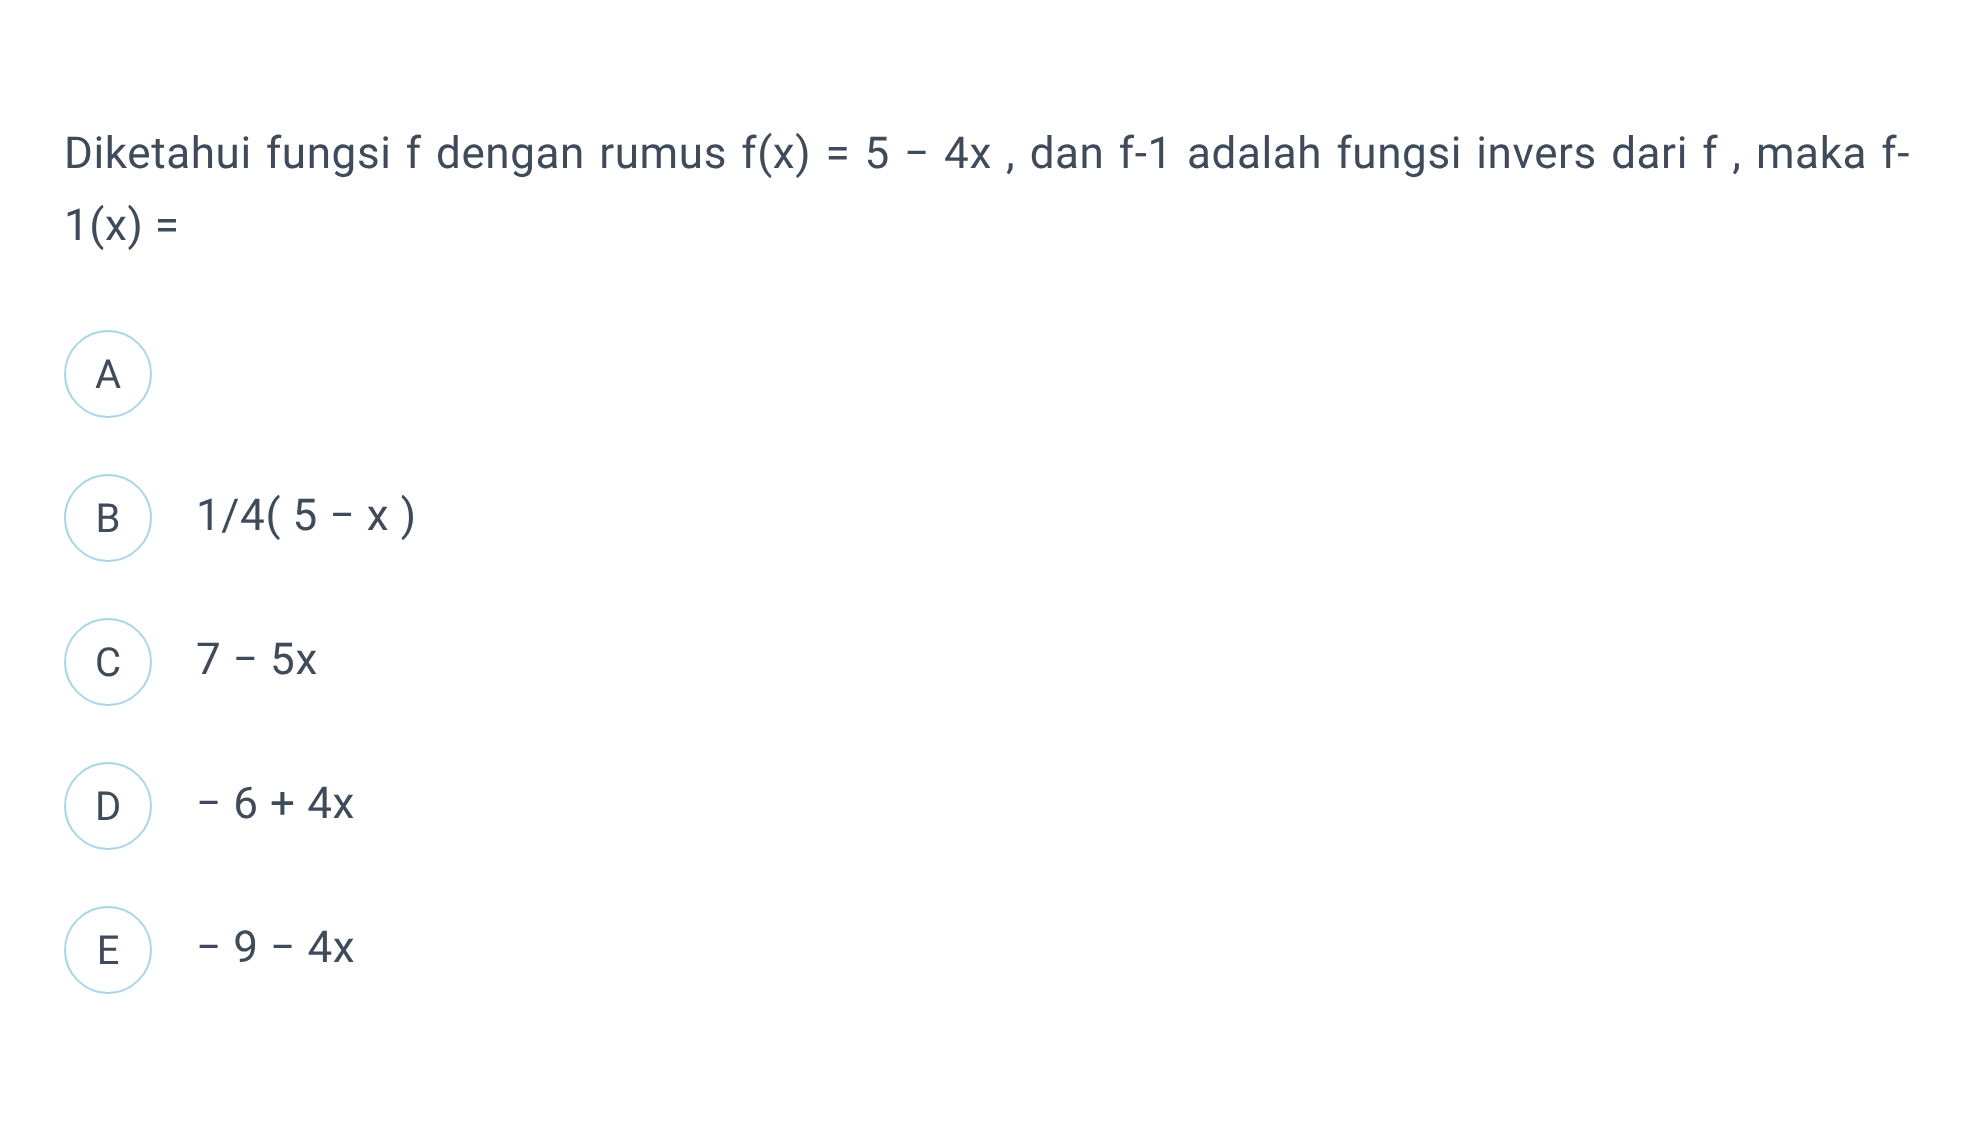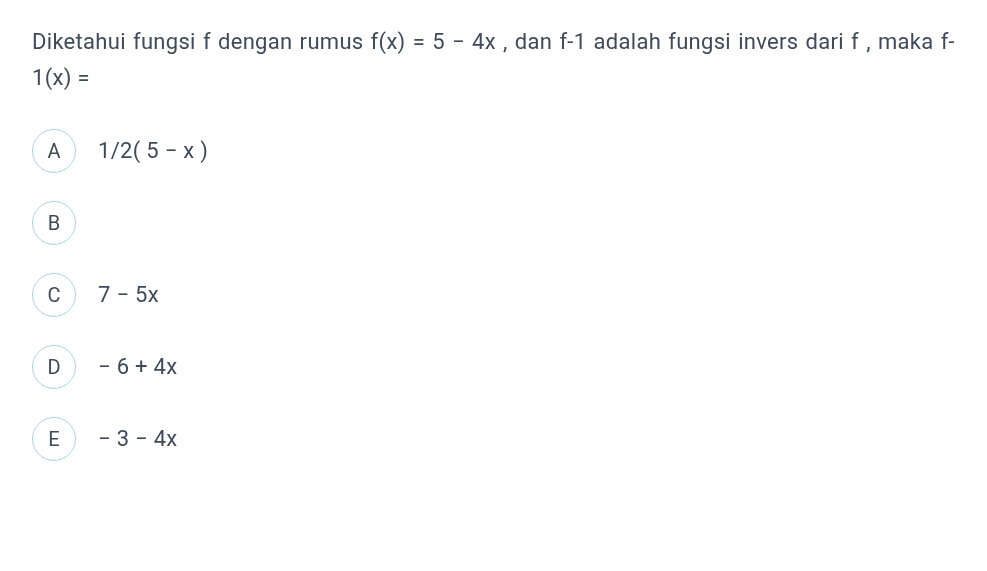--- a/index.html
+++ b/index.html
@@ -14,20 +14,21 @@
       width: 987px;
       color: #3f4a5a;
     }
     .question-text {
       font-size: 22px;
       line-height: 1.65;
       color: #3f4a5a;
       margin-bottom: 32px;
       text-align: justify;
       letter-spacing: 0.3px;
+      margin-top: 36px;
     }
     .options {
       display: flex;
       flex-direction: column;
       gap: 28px;
     }
     .option-row {
       display: flex;
       align-items: center;
       gap: 22px;
@@ -55,43 +56,43 @@
 <body>
 
 <div class="question-text">Diketahui fungsi f dengan rumus f(x) = 5 − 4x , dan f-1 adalah fungsi invers dari f , maka f-1(x) =</div>
 
 <div class="options">
 
   <div class="option-row">
     <div class="option-circle">
       <span>A</span>
     </div>
-    <div class="option-text">1/2( 5 − x )</div>
   </div>
 
   <div class="option-row">
     <div class="option-circle">
       <span>B</span>
     </div>
+    <div class="option-text">1/4( 5 − x )</div>
   </div>
 
   <div class="option-row">
     <div class="option-circle">
       <span>C</span>
     </div>
     <div class="option-text">7 − 5x</div>
   </div>
 
   <div class="option-row">
     <div class="option-circle">
       <span>D</span>
     </div>
     <div class="option-text">− 6 + 4x</div>
   </div>
 
   <div class="option-row">
     <div class="option-circle">
       <span>E</span>
     </div>
-    <div class="option-text">− 3 − 4x</div>
+    <div class="option-text">− 9 − 4x</div>
   </div>
 
 </div>
 
 </body></html>

